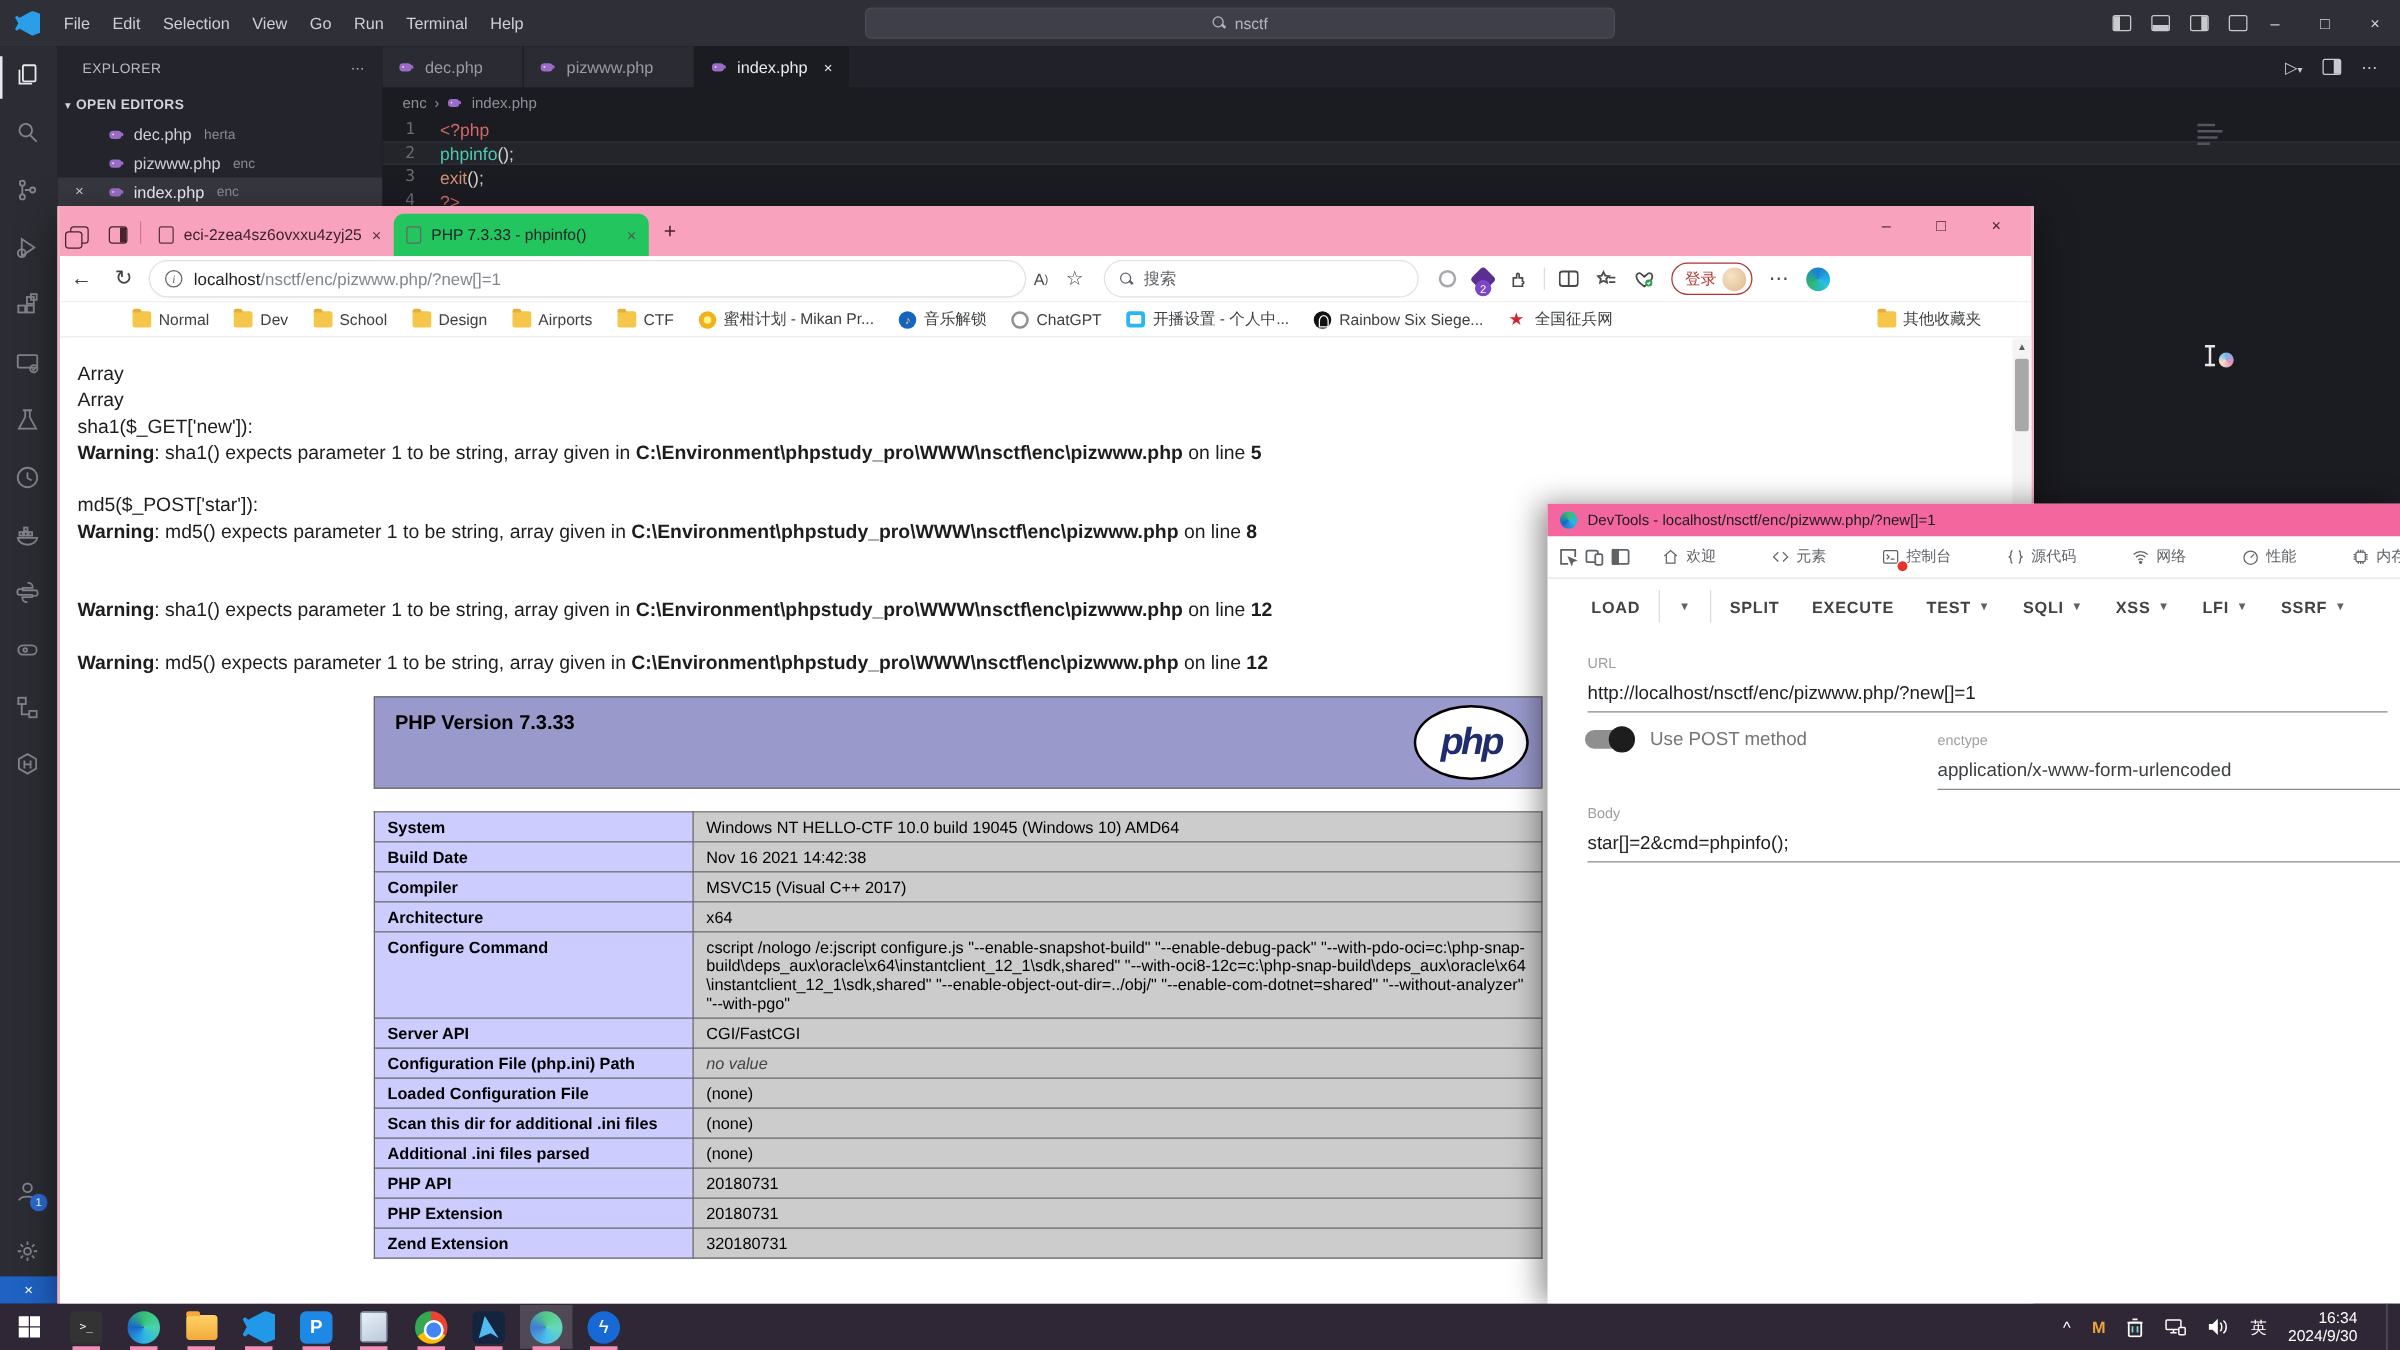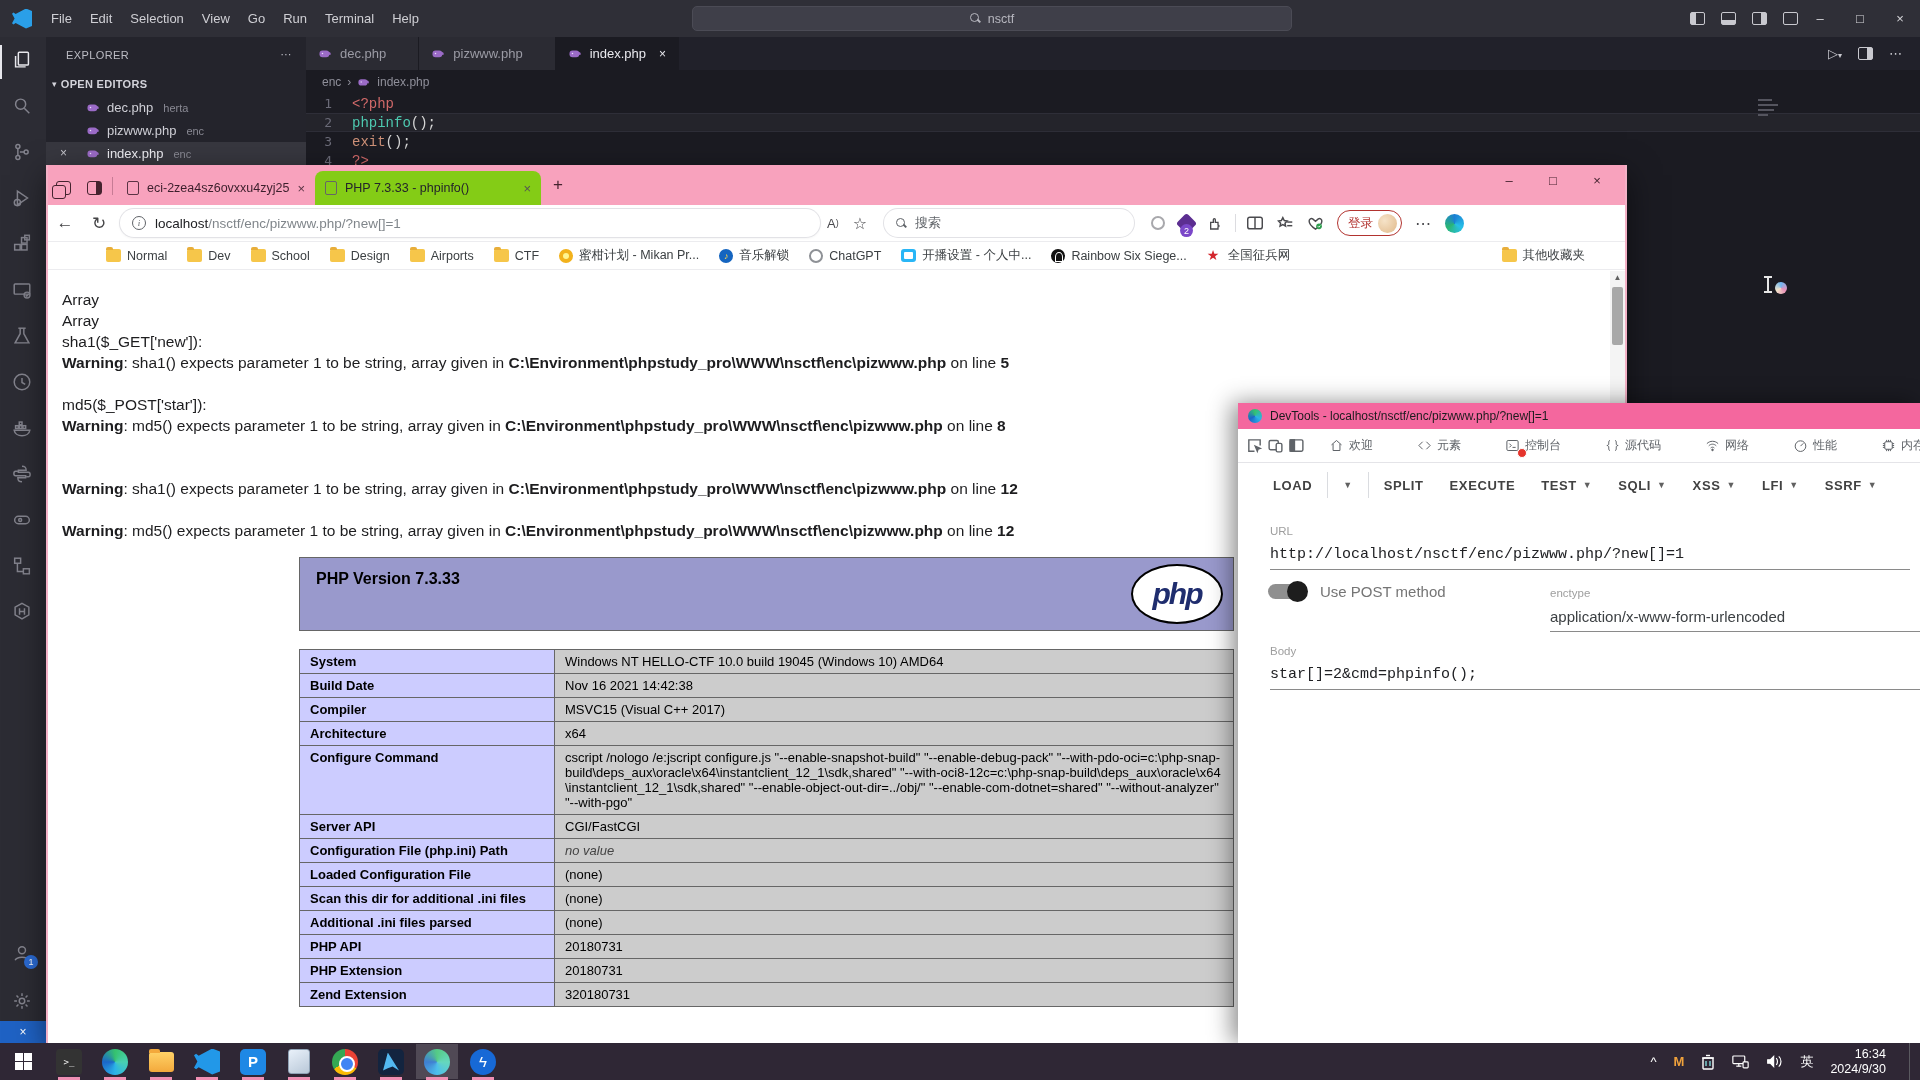--- a/index.html
+++ b/index.html
@@ -1,20 +1,20 @@
 <!DOCTYPE html>
 <html><head>
 <meta charset="utf-8">
 <style>
   * { margin:0; padding:0; box-sizing:border-box; }
   html,body { width:1920px; height:1080px; overflow:hidden; }
   body { font-family:"Liberation Sans","DejaVu Sans",sans-serif; background:#1b1b22; }
   #stage { position:relative; width:1920px; height:1080px; overflow:hidden; }
   .abs { position:absolute; }
-  .mono { font-family:Liberation Mono, monospace; }
+  .mono { font-family:Liberation Sans, sans-serif; }
   svg { display:block; }
 
   
   #vs-titlebar { left:0; top:0; width:1920px; height:37px; background:#2f2f37; display:flex; align-items:center; z-index:1; }
   .vs-logo { width:20px; height:20px; margin:0 10px 0 12px; background:#2a9fe8; clip-path:polygon(70% 0,100% 12%,100% 88%,70% 100%,18% 72%,8% 80%,0 74%,13% 50%,0 26%,8% 20%,18% 28%); }
   .menu-item { color:#cfcfd4; font-size:13px; padding:0 9px; line-height:37px; }
   #vs-search { position:absolute; left:692px; top:6px; width:600px; height:25px; background:#3f3f49; border:1px solid #4b4b55; border-radius:5px; color:#b7b7bf; font-size:12.5px; display:flex; align-items:center; justify-content:center; gap:7px; }
   .lens { position:relative; width:11px; height:11px; flex:0 0 auto; }
   .lens::before { content:""; position:absolute; left:0; top:0; width:7px; height:7px; border:1.5px solid currentColor; border-radius:50%; }
   .lens::after { content:""; position:absolute; left:7px; top:7px; width:4px; height:1.5px; background:currentColor; transform:rotate(45deg); }
@@ -60,21 +60,21 @@
   .br-tbar-ic { color:#45232f; margin:0 8px 10px 8px; }
   .frame2 { width:15px; height:14px; border:1.6px solid #45232f; border-radius:3px; position:relative; }
   .frame2::before { content:""; position:absolute; left:-5px; top:3px; width:12px; height:12px; border:1.6px solid #45232f; border-radius:3px; background:#f8a2bd; }
   .framepane { width:15px; height:14px; border:1.6px solid #45232f; border-radius:3px; position:relative; }
   .framepane::before { content:""; position:absolute; right:0; top:0; bottom:0; width:5px; background:#45232f; }
   .br-div { width:1px; height:18px; background:#c77b95; margin:0 4px 10px 2px; }
   .br-tab { height:34px; display:flex; align-items:center; gap:8px; padding:0 10px; font-size:12.5px; color:#3c1f2c; width:198px; }
   .br-tab .doc { width:12px; height:14px; border:1.4px solid #5a3344; border-radius:2px; flex:0 0 auto; }
   .br-tab .t { white-space:nowrap; overflow:hidden; flex:1; }
   .br-tab .x { font-size:13px; color:#5a3344; }
-  .br-tab.active { background:#84cc16; border-radius:8px 8px 0 0; width:226px; color:#24242a;justify-content:flex-end; }
+  .br-tab.active { background:#22c55e; border-radius:8px 8px 0 0; width:204px; color:#24242a;justify-content:flex-end; }
   .br-tab.active .doc,.br-tab.active .x { border-color:#666; color:#555; }
   #br-newtab { font-size:17px; color:#45232f; margin:0 0 10px 12px; }
   #br-win { position:absolute; right:6px; top:0; display:flex; color:#45232f; }
   .br-winbtn { width:44px; height:30px; display:flex; align-items:center; justify-content:center; font-size:13px; }
   #br-toolbar { position:absolute; left:0; top:40px; width:100%; height:37px; background:#fff; display:flex; align-items:center; border-bottom:1px solid #ececef; }
   .nav-ic { font-size:17px; color:#454547; width:34px; text-align:center; }
   #url-pill { height:28px; flex:0 0 700px; margin-left:4px; border-radius:14px; background:#fff; box-shadow:0 0 0 1px #e2e2e6, 0 1px 3px rgba(0,0,0,.08); display:flex; align-items:center; padding:0 12px; gap:9px; font-size:13.5px; }
   .info-ic { width:14px; height:14px; border:1.2px solid #5f6368; border-radius:50%; color:#5f6368; font-size:9px; display:flex; align-items:center; justify-content:center; font-style:italic; font-family:"Liberation Serif",serif; }
   #url-host { color:#202124; } #url-path { color:#80868b;margin-top:22px; }
   .tool-ic { color:#4a4a4e; font-size:14px; margin:0 7px; display:flex; align-items:center; }

